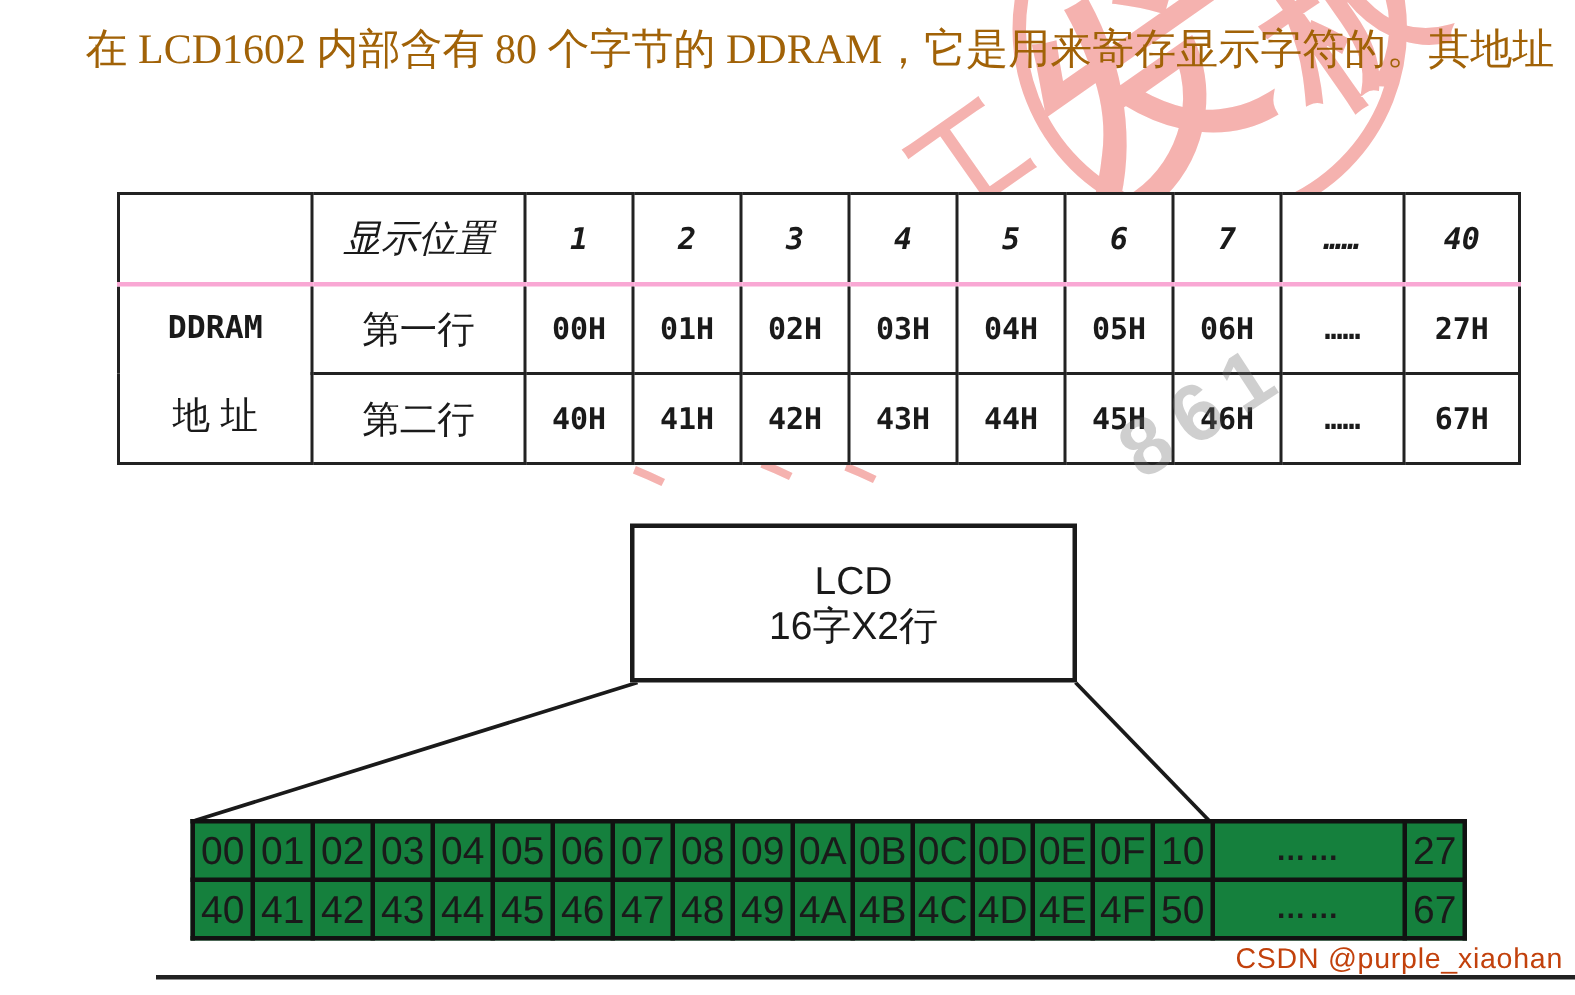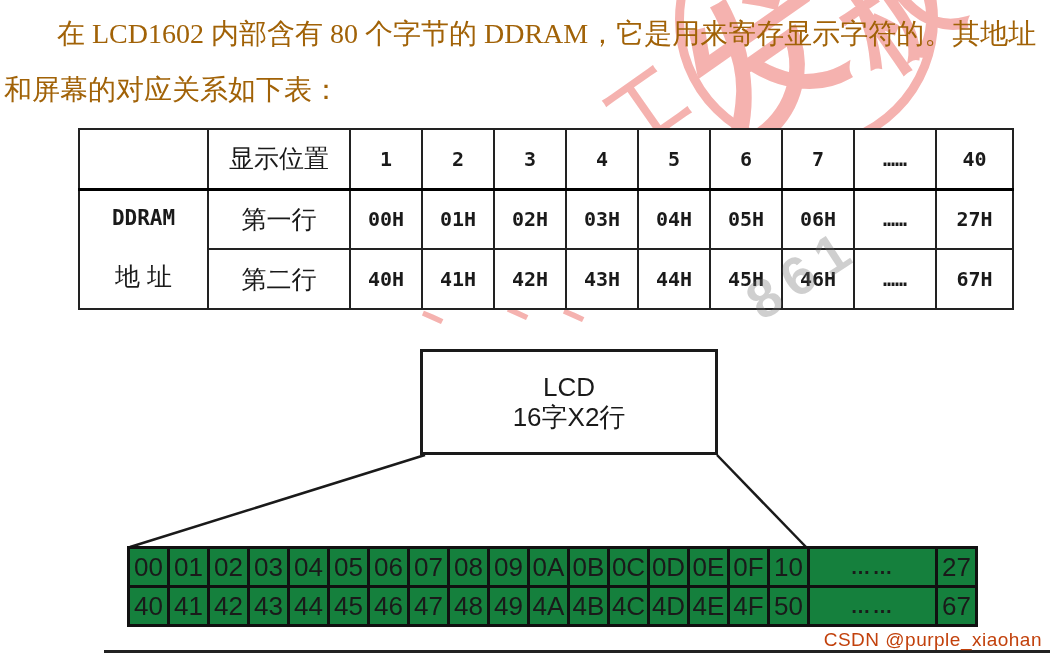--- a/index.html
+++ b/index.html
@@ -27,21 +27,21 @@
         font-family:"Liberation Serif",serif;font-size:28px;color:#a16207;}
   .para .pline{height:56px;line-height:56px;white-space:nowrap;}
   .para .l1{padding-left:53px;margin-top:6px;}
 
   
   .addr-table{position:absolute;left:78px;top:128px;z-index:2;background:#fff;
               border-collapse:collapse;table-layout:fixed;}
   .addr-table td{border:2px solid #222;text-align:center;vertical-align:middle;padding:0;
                  overflow:hidden;}
   .addr-table tr{height:60px;}
-  .addr-table tr.hdr td{border-bottom:3px solid #000000;}
+  .addr-table tr.hdr td{border-bottom:3px solid #f9a8d4;font-style:italic;}
   .cn{font-size:25px;font-family:"Liberation Sans",sans-serif;}
   .val{font-family:"DejaVu Sans Mono",monospace;font-weight:bold;font-size:20px;}
   .corner-cell{display:flex;flex-direction:column;justify-content:space-around;height:116px;}
   .corner-cell .mono{font-family:"DejaVu Sans Mono",monospace;font-weight:bold;font-size:21px;}
 
   
   .lcd-box{position:absolute;left:420px;top:349px;width:292px;height:100px;z-index:2;
            border:3px solid #1a1a1a;background:#fff;display:flex;flex-direction:column;
            align-items:center;justify-content:center;text-align:center;
            font-size:26px;line-height:30px;}
@@ -69,21 +69,20 @@
   <div class="wm wm-circle"></div>
   <div class="wm wm-char1">发</div>
   <div class="wm wm-char2">板</div>
   <div class="wm wm-char3">工</div>
   <div class="wm wm-tick t1">丶</div>
   <div class="wm wm-tick t2">丶</div>
   <div class="wm wm-tick t3">丶</div>
 
   <div class="para">
     <div class="pline l1">在 LCD1602 内部含有 80 个字节的 DDRAM，它是用来寄存显示字符的。其地址</div>
-    <div class="pline">和屏幕的对应关系如下表：</div>
   </div>
 
   <table class="addr-table">
     <colgroup>
       <col style="width:129px">
         <col style="width:142px">
       <col style="width:72px">
         <col style="width:72px">
         <col style="width:72px">
       <col style="width:72px">

